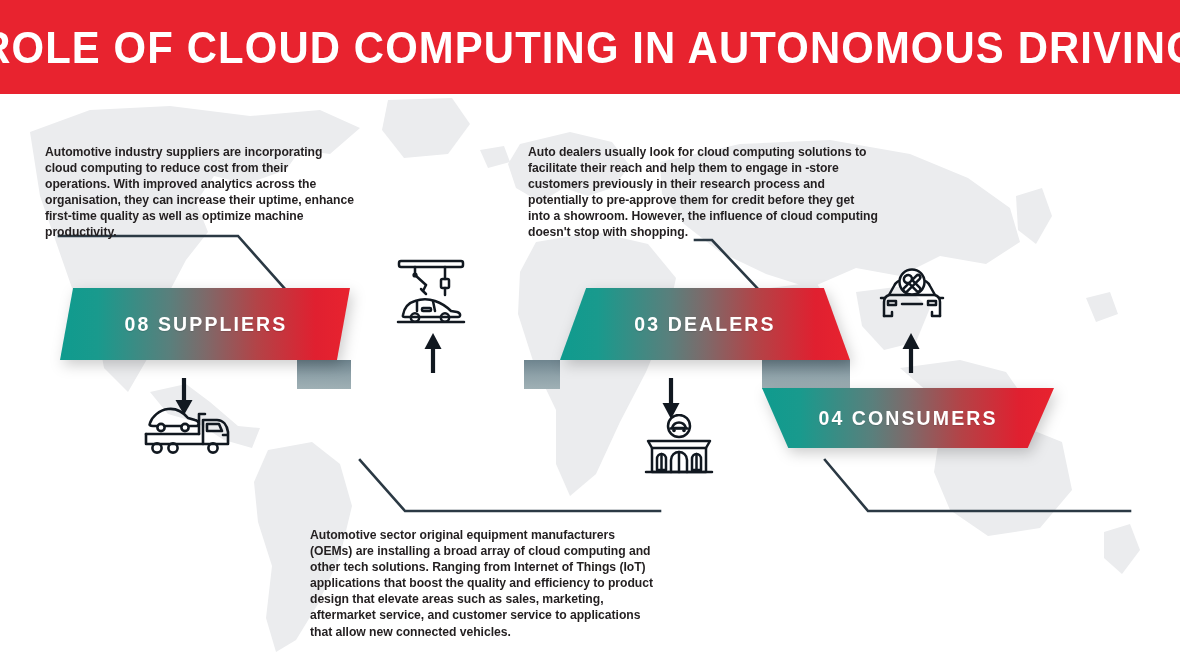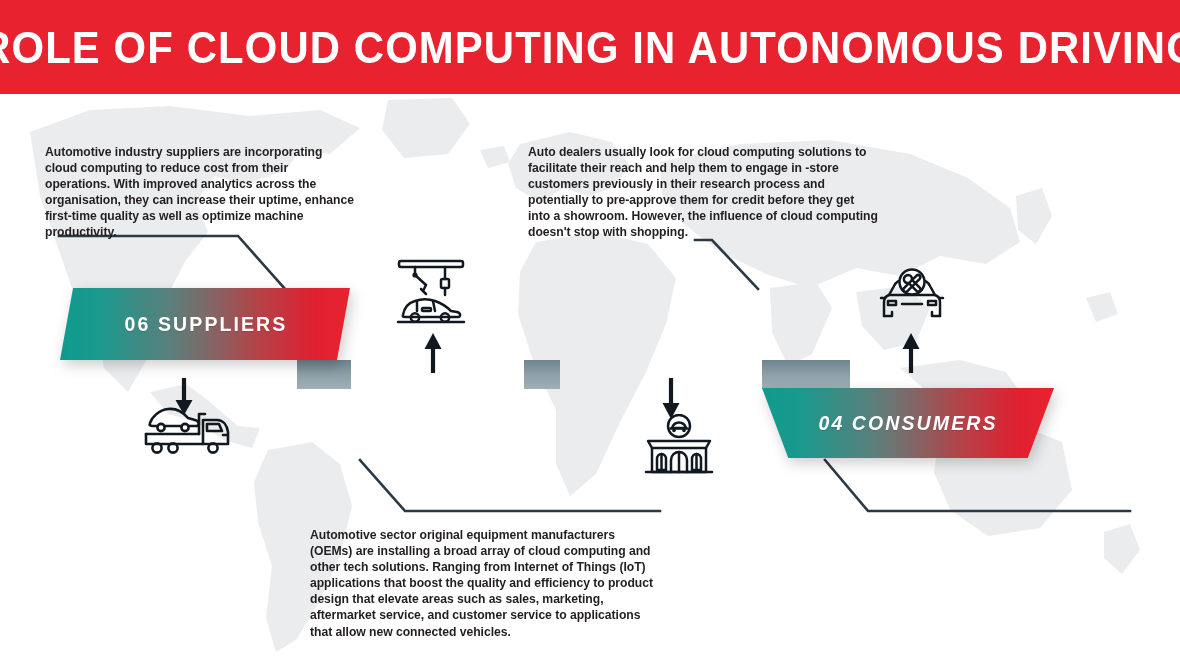--- a/index.html
+++ b/index.html
@@ -125,21 +125,21 @@
   
   #banner-3 {
     left: 560px; top: 288px; width: 290px; height: 72px;
   }
   #banner-3 .grad {
     clip-path: polygon(9% 0%, 91% 0%, 100% 100%, 0% 100%);
   }
 
   
   #banner-4 {
-    left: 762px; top: 388px; width: 292px; height: 70px; font-style: italic;
+    left: 762px; top: 388px; width: 292px; height: 60px;
   }
   #banner-4 .grad {
     clip-path: polygon(0% 0%, 100% 0%, 91% 100%, 9% 100%);
   }
 
   
   .tab {
     position: absolute;
     background: linear-gradient(180deg, #6e848e 0%, #8fa2a9 55%, #9fb0b5 100%);
   }
@@ -225,24 +225,28 @@
     </g>
   </svg>
 
   <div class="tab" id="tab-1"></div>
   <div class="tab" id="tab-2"></div>
   <div class="tab" id="tab-3"></div>
   <div class="tab" id="tab-4"></div>
 
   <div class="banner" id="banner-1">
     <div class="grad"></div>
-    <span class="label">06 SUPPLIERS</span>
+    <span class="label">08 SUPPLIERS</span>
   </div>
 
 
+  <div class="banner" id="banner-3">
+    <div class="grad"></div>
+    <span class="label">03 DEALERS</span>
+  </div>
 
   <div class="banner" id="banner-4">
     <div class="grad"></div>
     <span class="label">04 CONSUMERS</span>
   </div>
 
   <svg class="arrow-svg" id="arrow-1" viewBox="0 0 22 38" aria-hidden="true">
     <path d="M11 0 L11 23" stroke="#111820" stroke-width="4.2" fill="none"></path>
     <path d="M2.5 22 L19.5 22 L11 37 Z" fill="#111820"></path>
   </svg>

